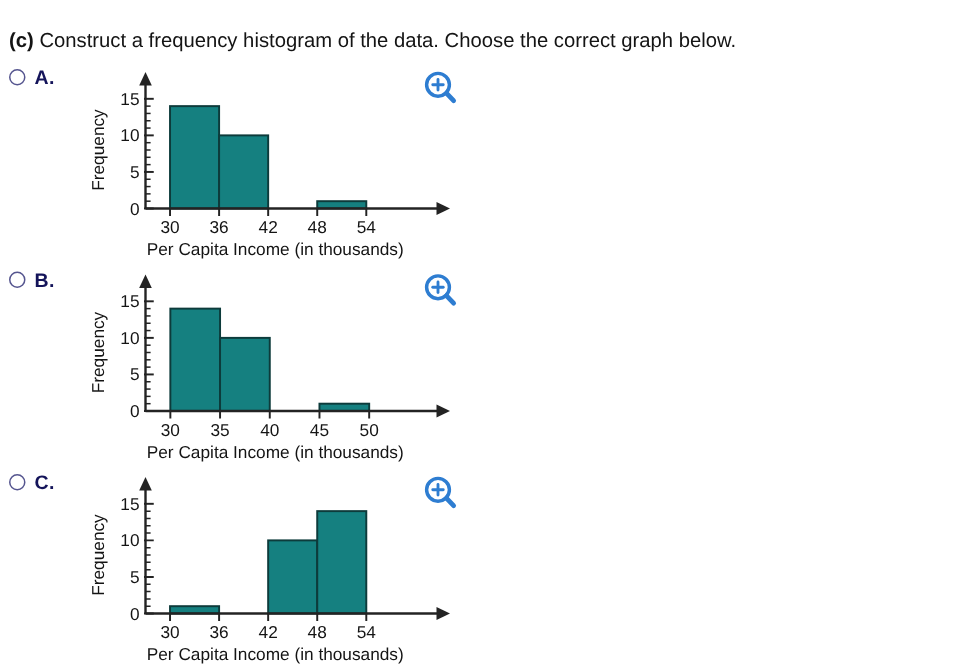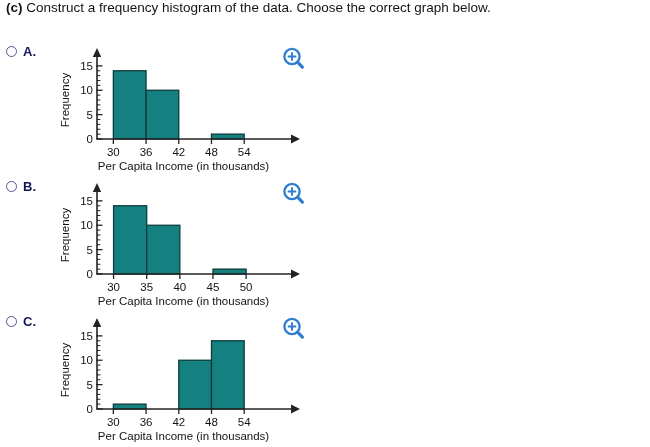--- a/index.html
+++ b/index.html
@@ -13,21 +13,21 @@
     position: relative;
     font-family: "Liberation Sans", sans-serif;
     color: #1a1a1a;
     overflow: hidden;
   }
 
   
   .prompt {
     position: absolute;
     left: 6px;
-    top: 0;
+    top: 19px;
     font-size: 13.5px;
     line-height: 16px;
     color: #141414;
     white-space: nowrap;
   }
   .prompt .part-label {
     font-weight: bold;
   }
   .prompt .part-text {
     font-weight: normal;

